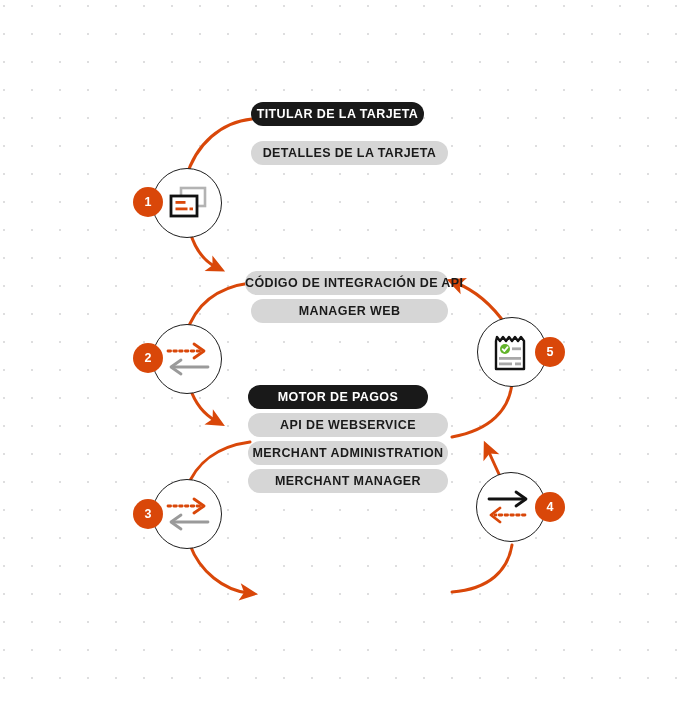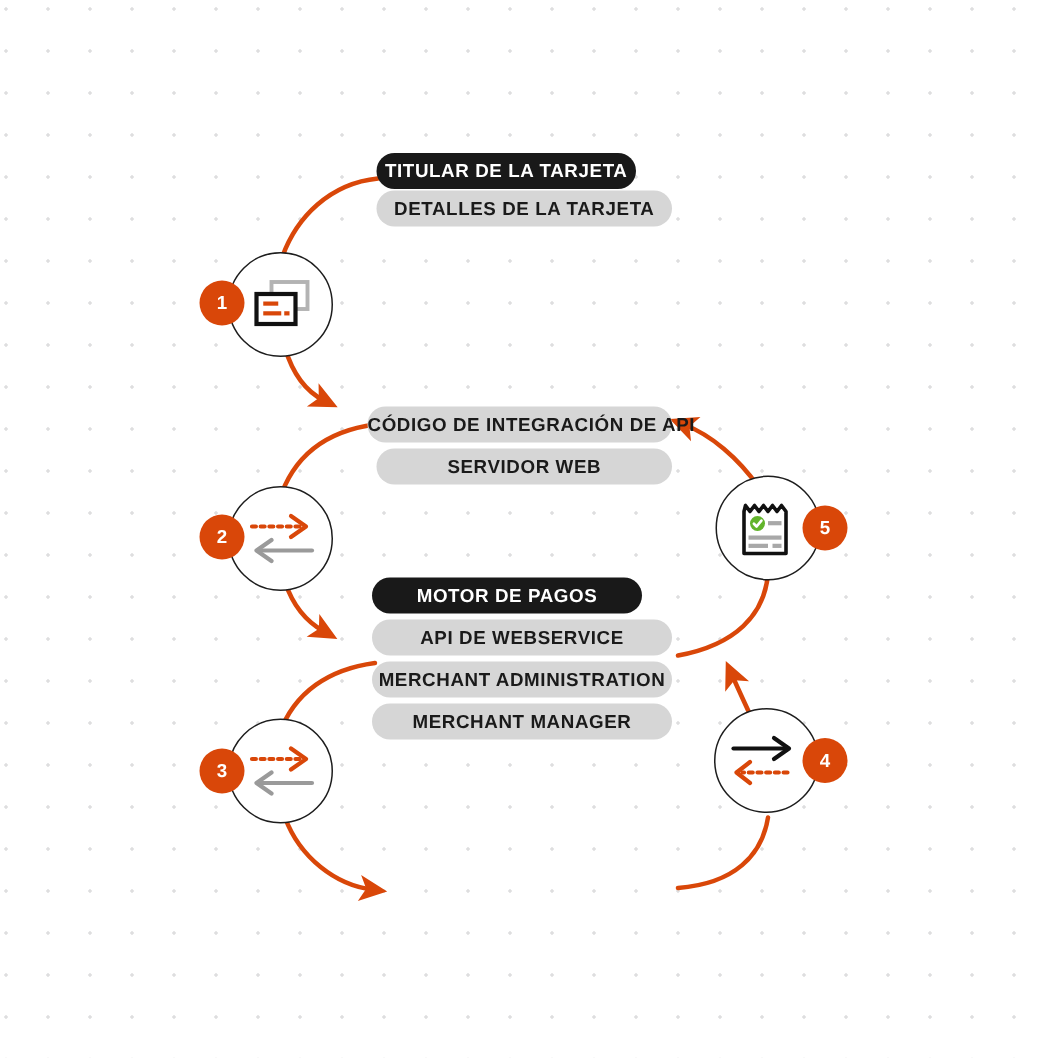--- a/index.html
+++ b/index.html
@@ -102,24 +102,24 @@
     <path d="M452,592 C490,589 508,570 512,545" fill="none" stroke="#d94709" stroke-width="3" stroke-linecap="round"></path>
 
     <path d="M505,487 C497,470 492,459 488,450" fill="none" stroke="#d94709" stroke-width="3" stroke-linecap="round" marker-end="url(#ah)"></path>
 
     <path d="M452,437 C490,430 510,410 512,382" fill="none" stroke="#d94709" stroke-width="3" stroke-linecap="round"></path>
 
     <path d="M506,325 C492,305 474,290 456,283" fill="none" stroke="#d94709" stroke-width="3" stroke-linecap="round" marker-end="url(#ah)"></path>
   </svg>
 
   <div class="pill dark" style="left:251px; top:102px; width:173px;">TITULAR DE LA TARJETA</div>
-  <div class="pill light" style="left:251px; top:127px; width:197px;">DETALLES DE LA TARJETA</div>
+  <div class="pill light" style="left:251px; top:141px; width:197px;">DETALLES DE LA TARJETA</div>
 
   <div class="pill light" style="left:245px; top:271px; width:203px;">CÓDIGO DE INTEGRACIÓN DE API</div>
-  <div class="pill light" style="left:251px; top:299px; width:197px;">SERVIDOR WEB</div>
+  <div class="pill light" style="left:251px; top:299px; width:197px;">MANAGER WEB</div>
 
   <div class="pill dark" style="left:248px; top:385px; width:180px;">MOTOR DE PAGOS</div>
   <div class="pill light" style="left:248px; top:413px; width:200px;">API DE WEBSERVICE</div>
   <div class="pill light" style="left:248px; top:441px; width:200px;">MERCHANT ADMINISTRATION</div>
   <div class="pill light" style="left:248px; top:469px; width:200px;">MERCHANT MANAGER</div>
 
 
   <div class="node-circle" style="left:152px; top:168px; width:70px; height:70px;"></div>
   <div class="icon-wrap" style="left:167px; top:185px; width:42px; height:36px;">
     <svg width="42" height="36" viewBox="0 0 42 36">

